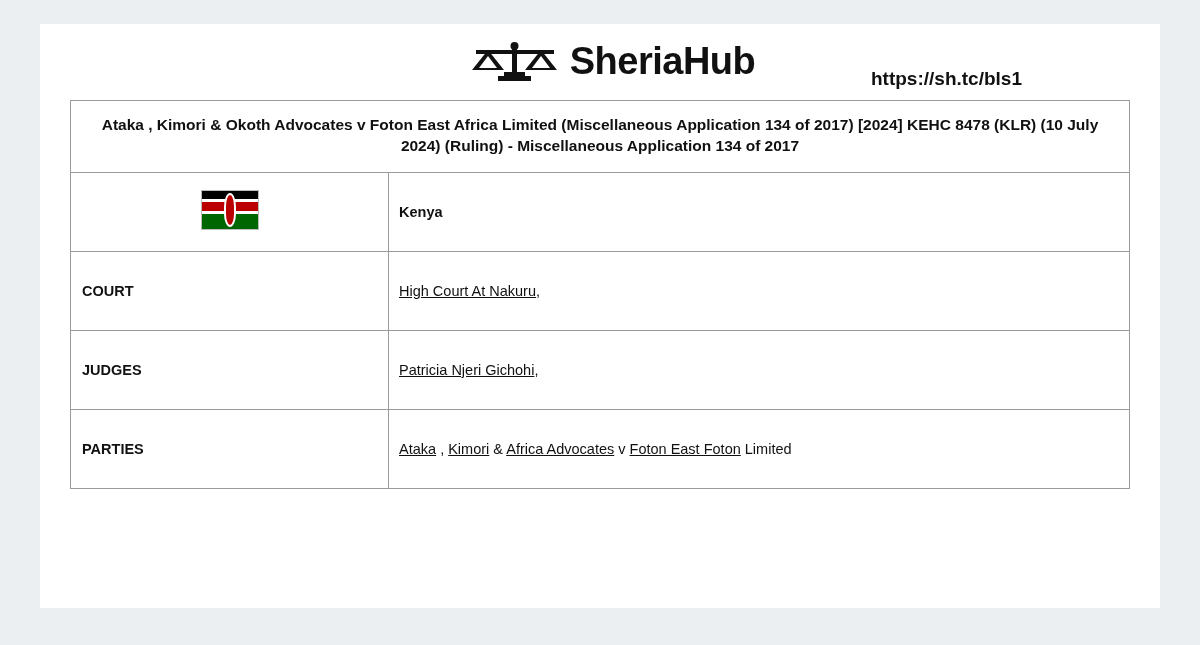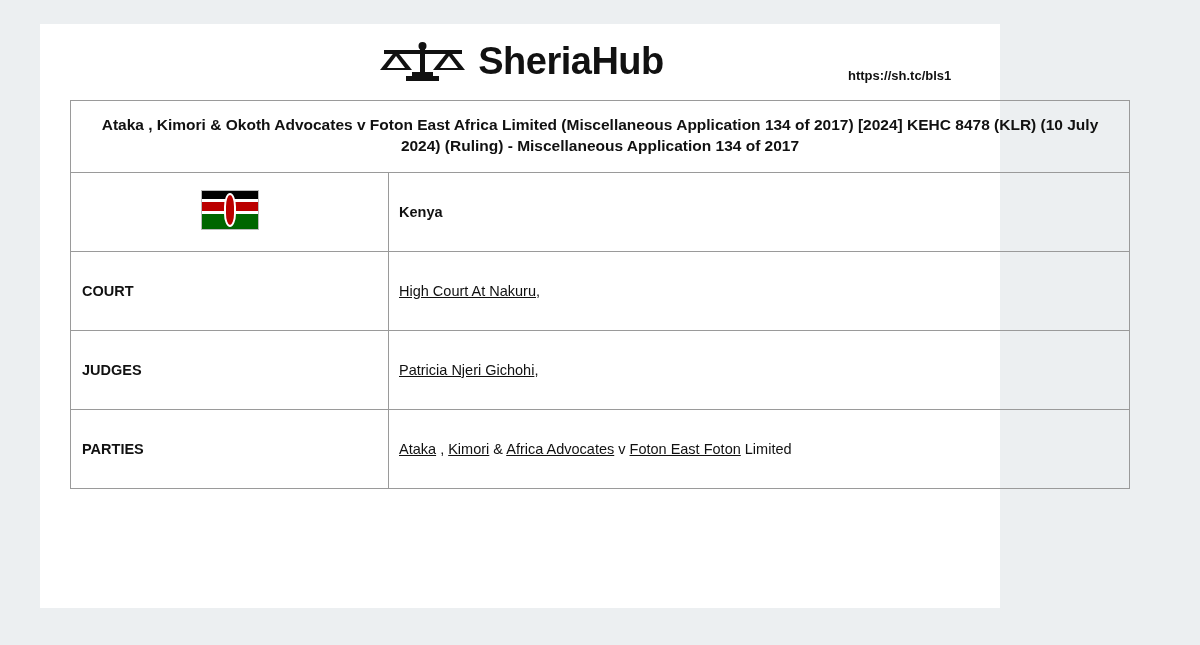--- a/index.html
+++ b/index.html
@@ -10,24 +10,25 @@
     width: 1200px;
     height: 645px;
     background: #eceff1;
     font-family: "Liberation Sans", sans-serif;
     color: #111;
   }
   .page {
     position: absolute;
     left: 40px;
     top: 24px;
-    width: 960px;
+    width: 1120px;
     height: 584px;
     background: #ffffff;
     box-sizing: border-box;
+    padding-left: 23px;
   }
   .brand-row {
     display: flex;
     align-items: center;
     justify-content: center;
     height: 74px;
     position: relative;
   }
   .logo-mark {
     display: block;
@@ -39,21 +40,21 @@
     font-weight: bold;
     letter-spacing: -0.5px;
     margin-left: 6px;
     color: #111;
     line-height: 1;
   }
   .short-url {
     position: absolute;
     left: 808px;
     top: 44px;
-    font-size: 13px;
+    font-size: 19px;
     font-weight: bold;
     color: #111;
   }
   table.case {
     position: absolute;
     left: 30px;
     top: 76px;
     width: 1060px;
     border-collapse: collapse;
     table-layout: fixed;

